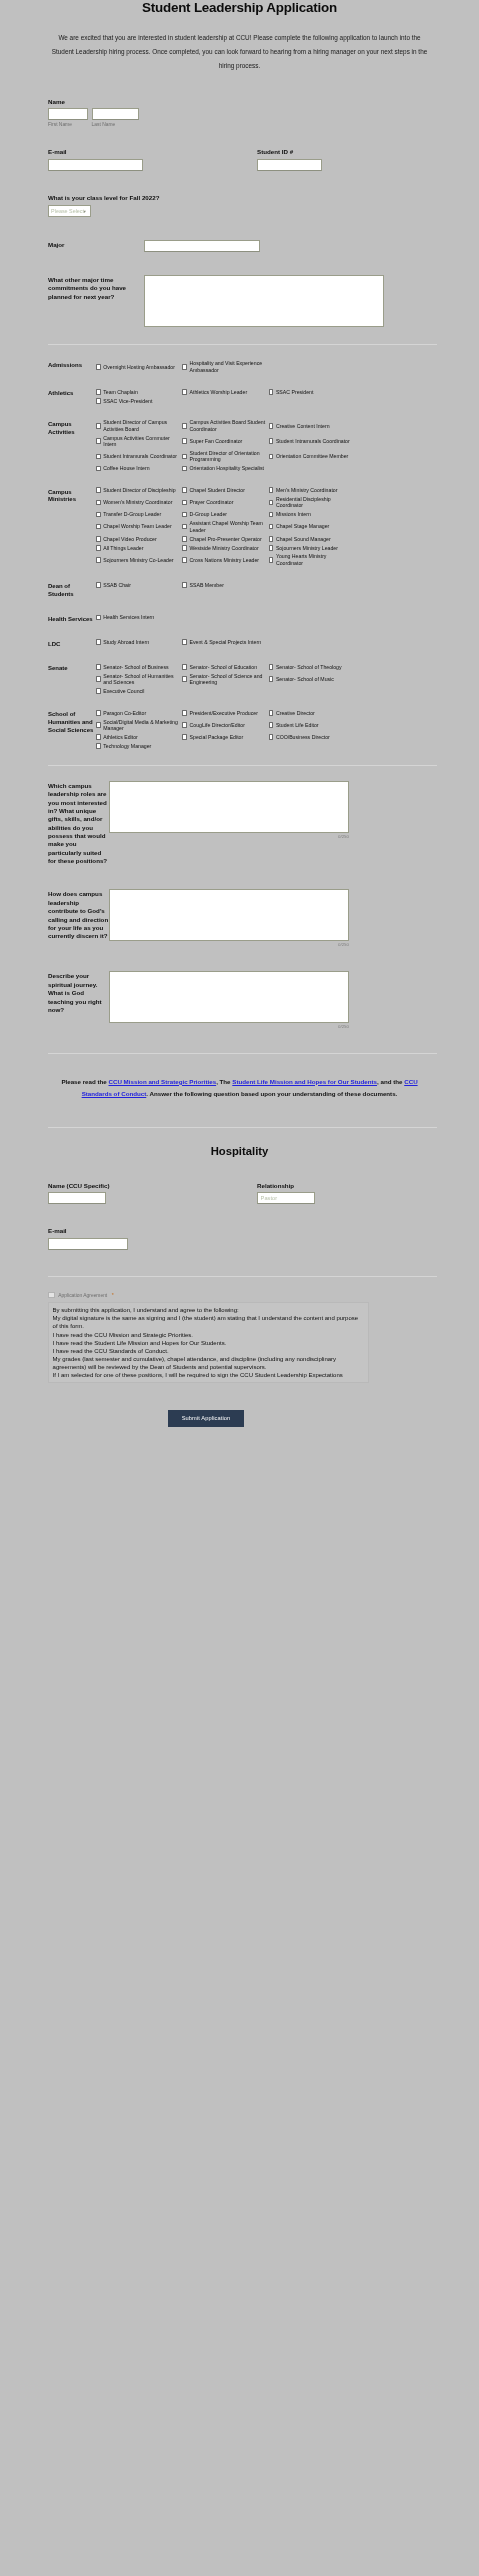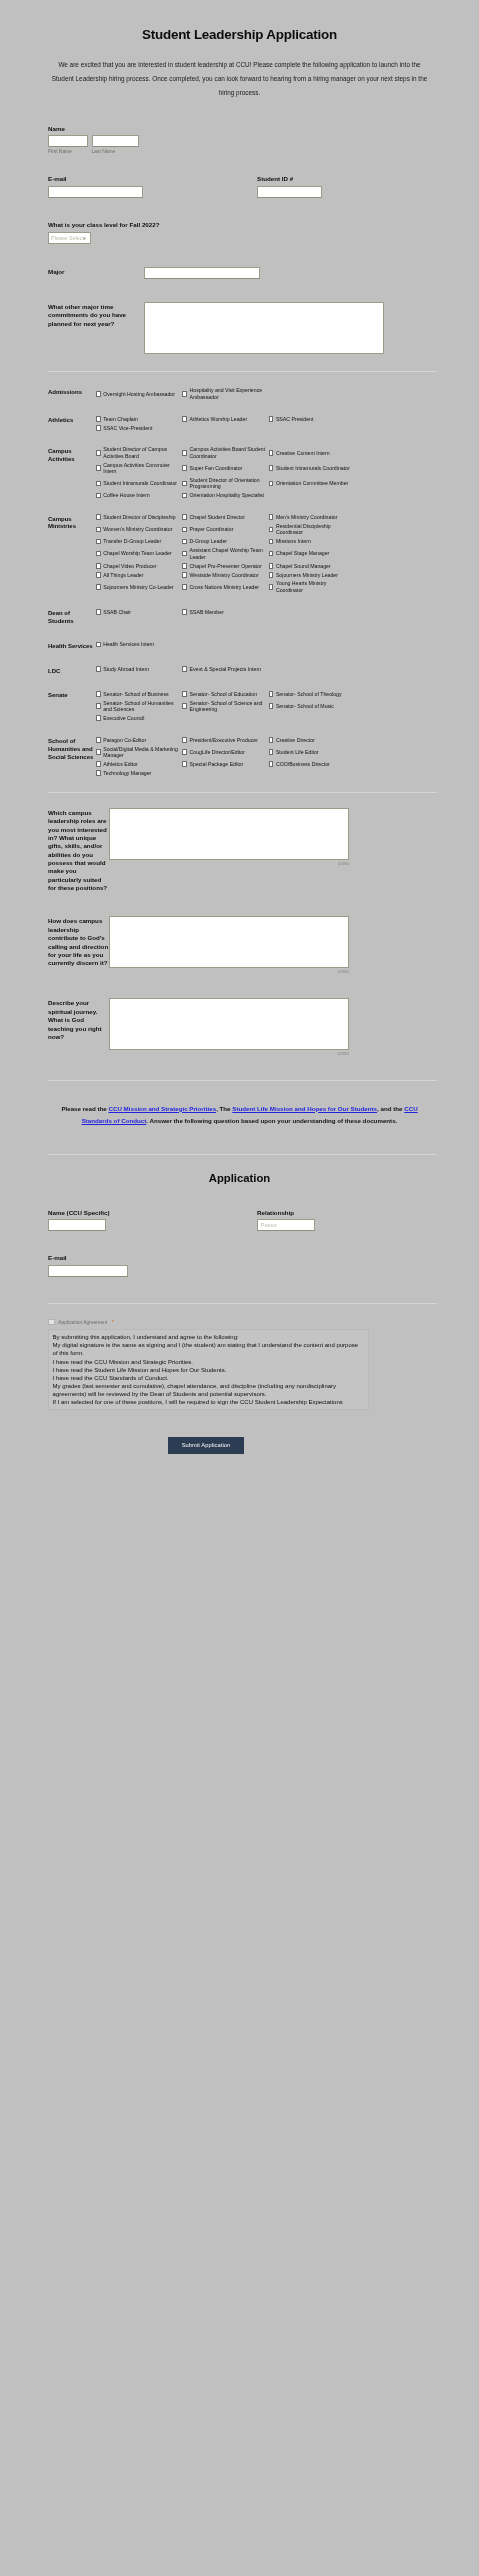--- a/index.html
+++ b/index.html
@@ -7,21 +7,21 @@
   html, body { margin:0; padding:0; }
   body {
     width: 479px;
     background: #c0c0c0;
     font-family: "Liberation Sans", sans-serif;
     color: #111;
   }
   .page { width: 479px; position: relative; padding-bottom: 15.5px; }
 
   
-  .form-header { padding-top: 27px; text-align:center; }
+  .form-header { text-align:center; }
   .form-title {
     font-size: 13.4px;
     font-weight: bold;
     letter-spacing: -0.2px;
     color: #0c0c0c;
     margin: 0 0 15.5px 0;
   }
   .form-subtitle {
     width: 376px;
     margin: 0 auto;
@@ -606,21 +606,21 @@
     </div>
 
   <div class="divider"></div>
 
   <div class="policy">
     <span>Please read the </span><a href="#">CCU Mission and Strategic Priorities</a><span>, The </span><a href="#">Student Life Mission and Hopes for Our Students</a><span>, and the </span><a href="#">CCU Standards of Conduct</a><span>. Answer the following question based upon your understanding of these documents.</span>
   </div>
 
   <div class="divider" style="margin-top:23px;"></div>
 
-  <h2 class="section-heading">Application</h2>
+  <h2 class="section-heading">Hospitality</h2>
 
   <div class="field-row inline-two">
     <div>
       <span class="field-label">Name (CCU Specific)</span>
       <input class="txt w-refname" type="text" value="" style="">
     </div>
     <div>
       <span class="field-label">Relationship</span>
       <input class="txt w-refrel" type="text" placeholder="Pastor" style="">
     </div>

